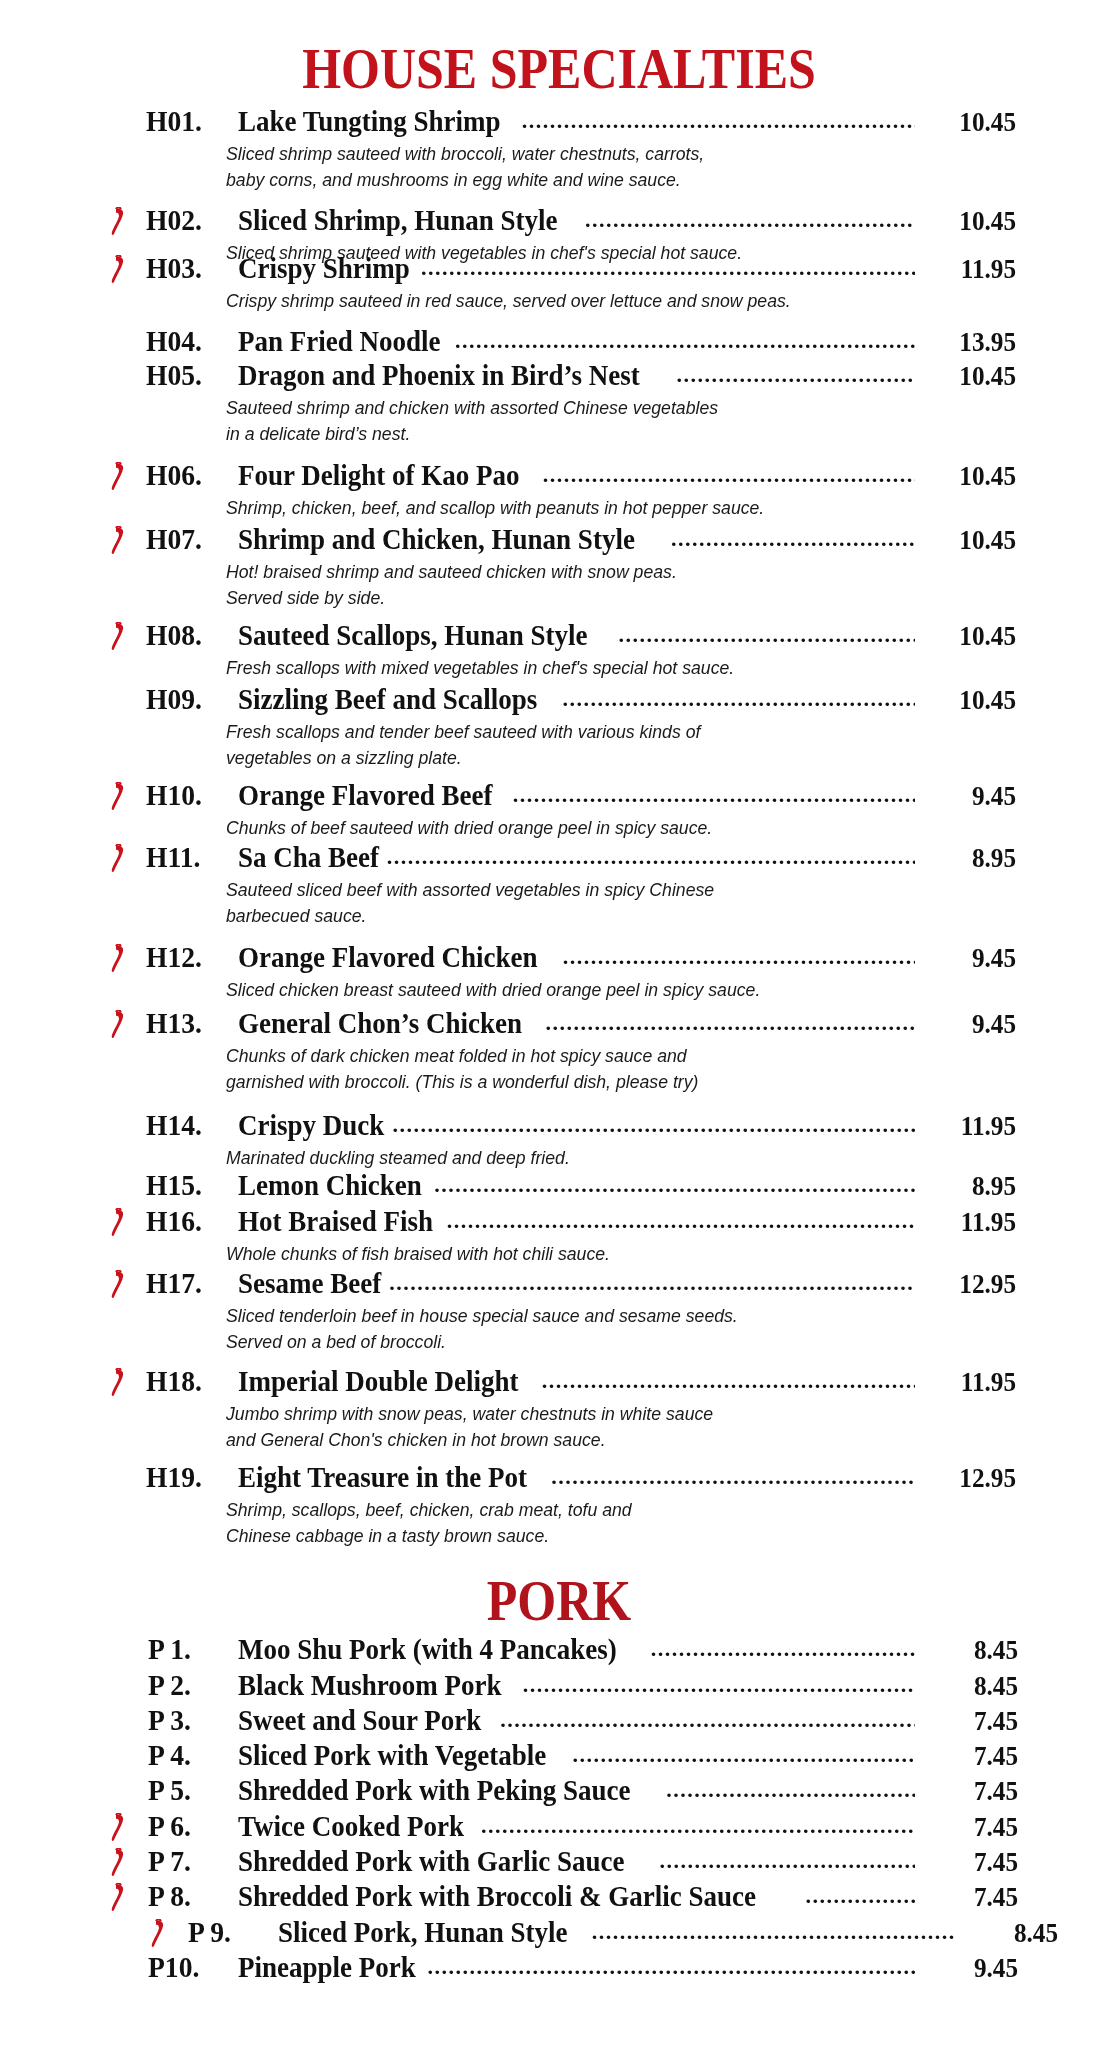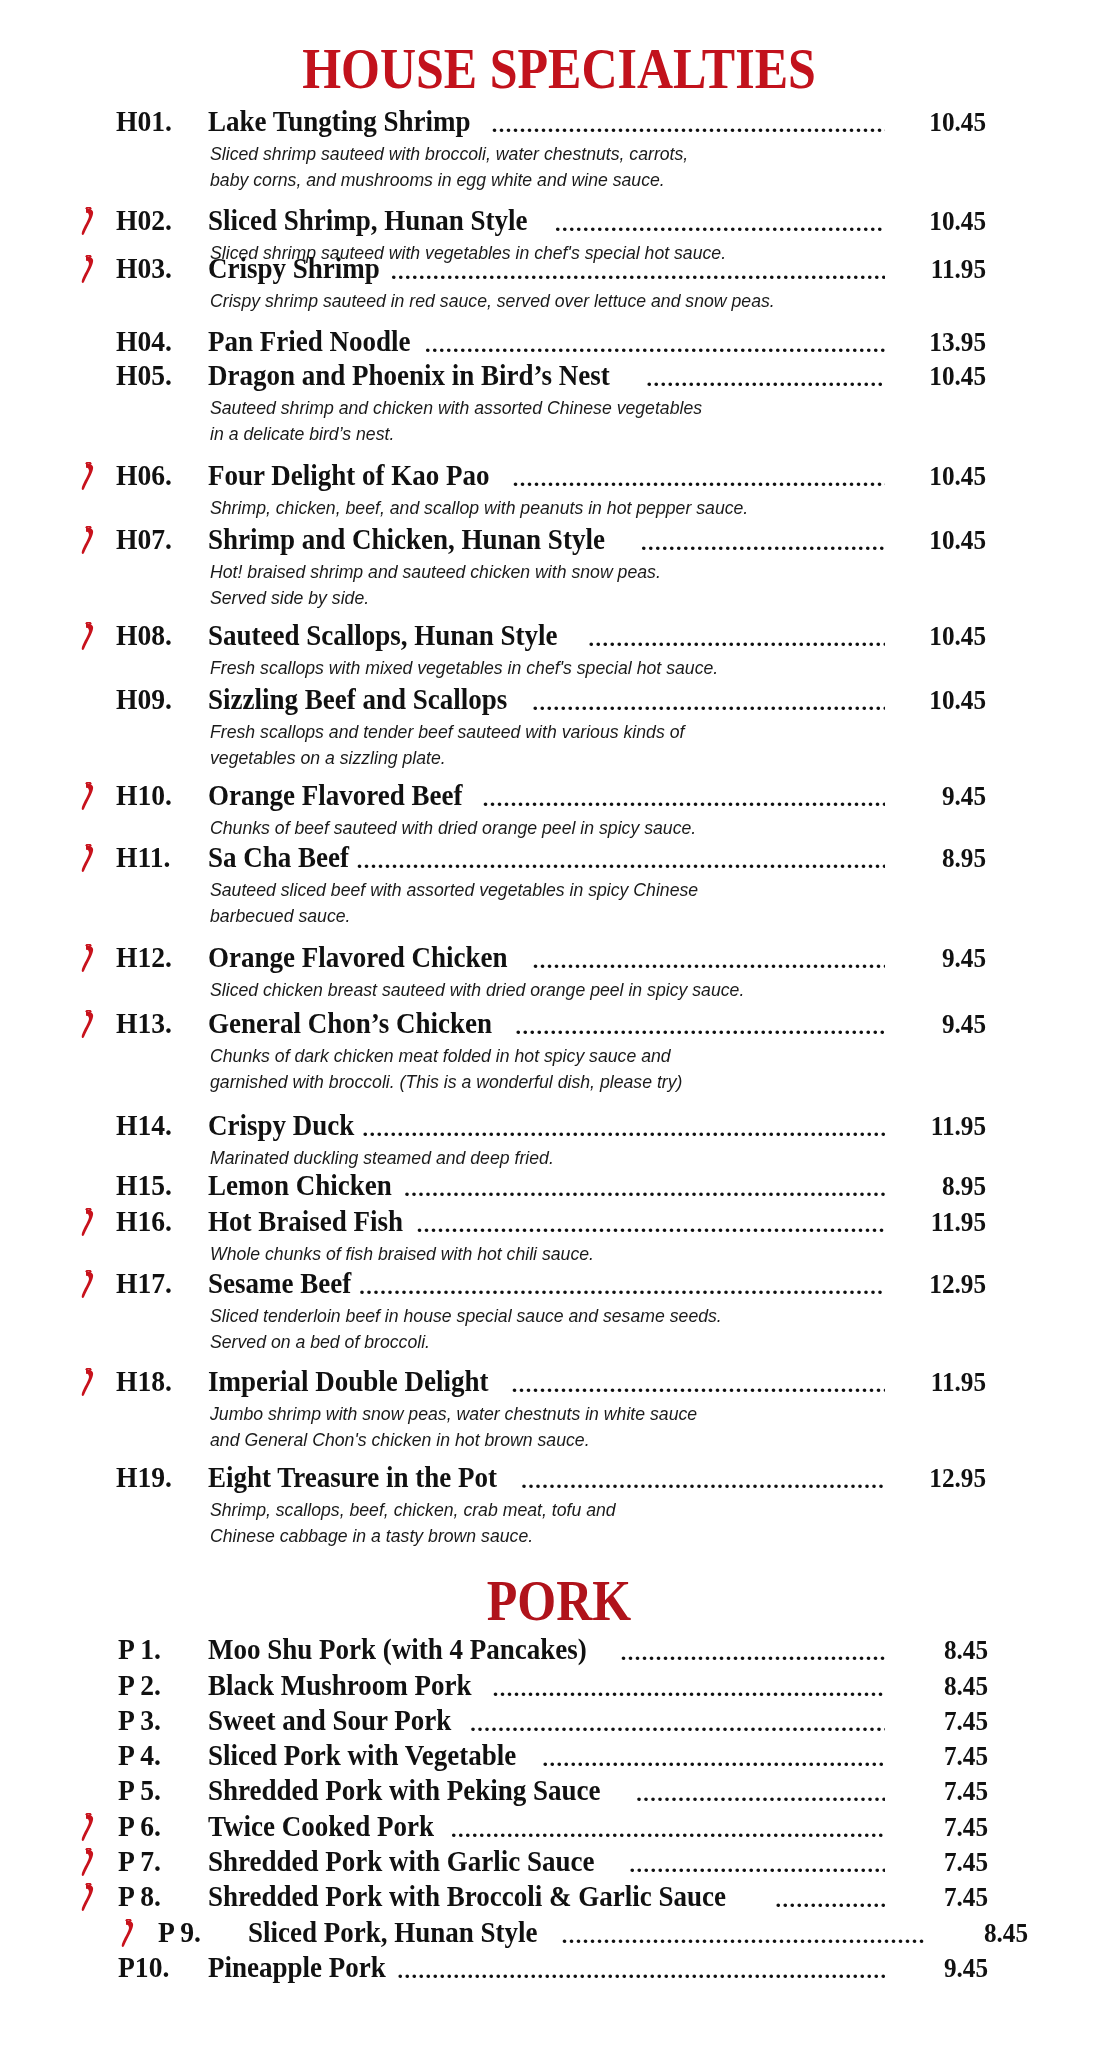--- a/index.html
+++ b/index.html
@@ -8,29 +8,29 @@
     font-family: "Liberation Serif", "DejaVu Serif", serif; color: #111;
   }
   .page { position: absolute; left: 0; top: 0; width: 1118px; height: 2048px; }
   .section-title {
     position: absolute; left: 0; width: 1118px; text-align: center;
     font-family: "Liberation Serif", serif; font-weight: bold; color: #c2121c;
     letter-spacing: 0px; transform: scaleY(1.12); transform-origin: top center;
   }
   #title-house { top: 36px; font-size: 50px; }
   #title-pork { top: 1568px; font-size: 50px; color: #b0131b; }
-  .item { position: absolute; left: 0; width: 1020px; }
+  .item { position: absolute; left: 16px; width: 1020px; padding-left: 14px; }
   .row { position: relative; height: 36px; }
   .chili { position: absolute; left: 78px; top: 4px; width: 22px; height: 30px; }
   .code {
     position: absolute; left: 116px; top: 0; font-weight: bold; font-size: 30px;
     transform: scaleX(0.92); transform-origin: left;
   }
   .name-line {
-    position: absolute; left: 208px; right: 135px; top: 0; display: flex; align-items: flex-end;
+    position: absolute; left: 208px; right: 135px; top: 0; display: flex; align-items: center;
     font-weight: bold; font-size: 30px; white-space: nowrap; overflow: hidden;
   }
   .name { flex: 0 0 auto; transform: scaleX(0.90); transform-origin: left; display: inline-block; }
   .dots {
     flex: 1 1 auto; overflow: hidden; white-space: nowrap; font-size: 22px; letter-spacing: 1.5px;
     margin-left: -14px; padding-left: 6px;
   }
   .price {
     position: absolute; left: 898px; width: 88px; text-align: right; top: 2px; font-weight: bold; font-size: 28px;
     transform: scaleX(0.90); transform-origin: right;

